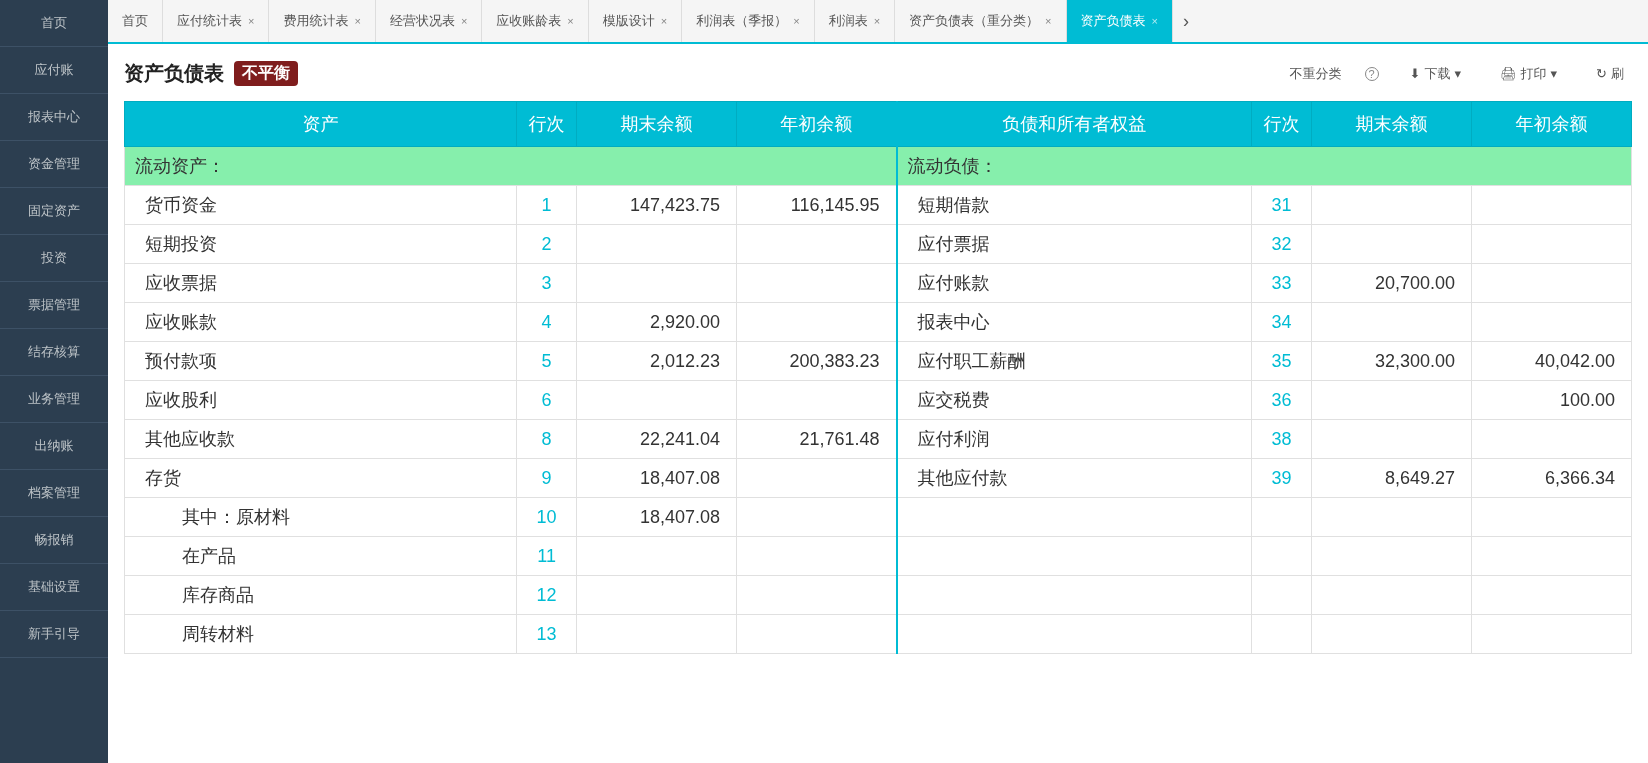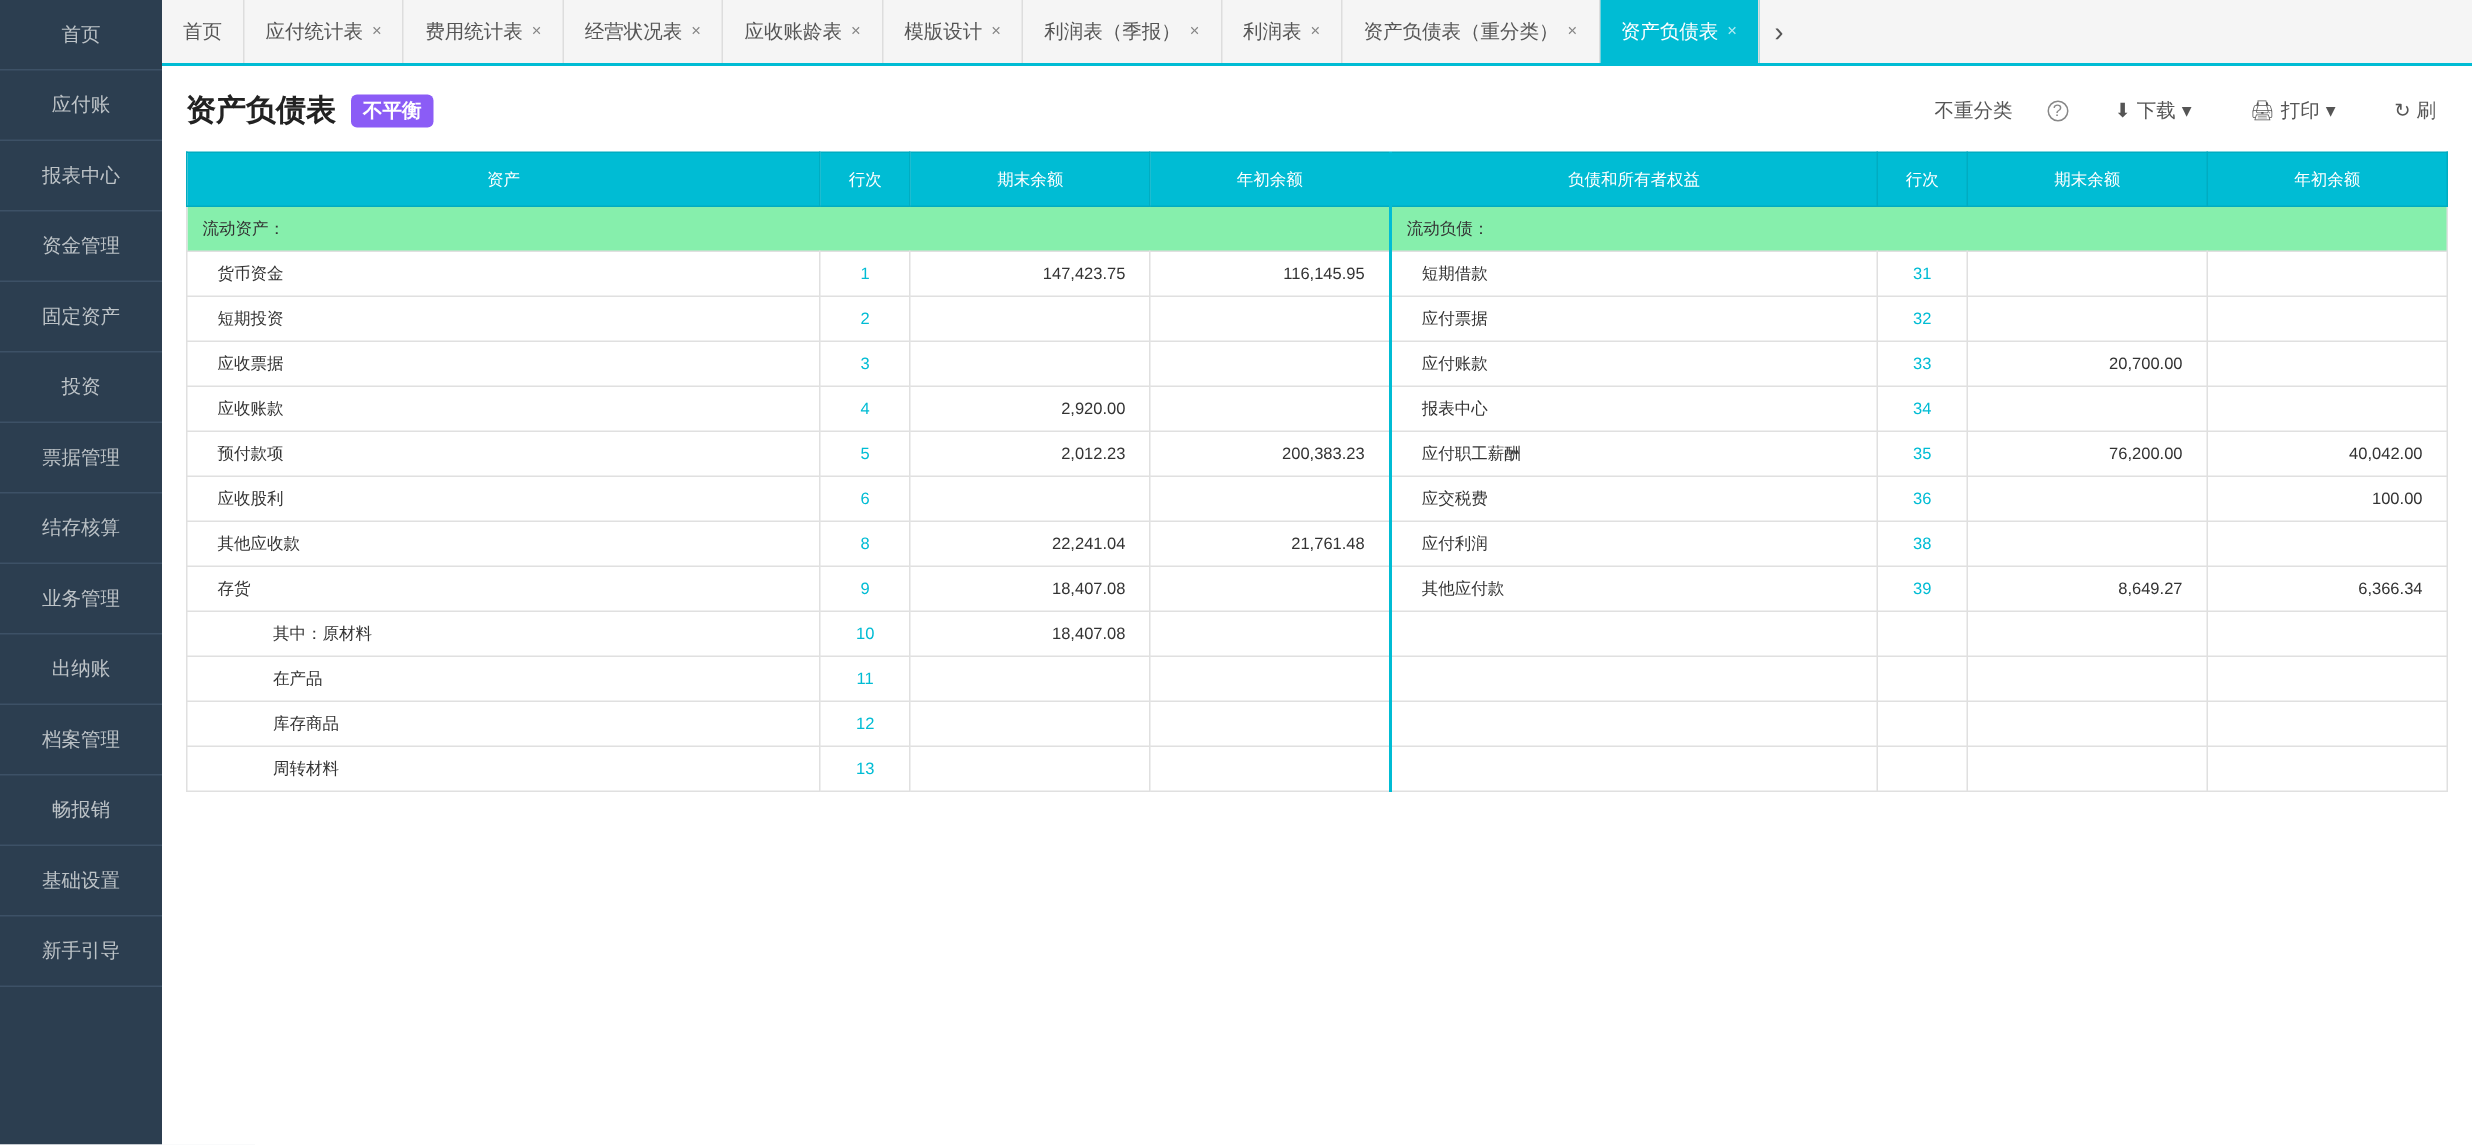--- a/index.html
+++ b/index.html
@@ -96,25 +96,25 @@
       display: flex;
       align-items: center;
       gap: 10px;
     }
     .page-title {
       font-size: 20px;
       font-weight: bold;
       color: #222;
     }
     .badge-unbalanced {
-      background: #8b5cf6;
+      background: #7f1d1d;
       color: #fff;
       border-radius: 4px;
       padding: 2px 8px;
-      font-size: 13px;
+      font-size: 16px;
       font-weight: bold;
     }
     .header-actions {
       display: flex;
       align-items: center;
       gap: 23px;
       color: #555;
       font-size: 13px;
     }
     .header-action-btn {
@@ -125,21 +125,21 @@
       color: #555;
       padding: 4px 8px;
       border-radius: 3px;
     }
     .header-action-label { color: #555; }
 
     
     .balance-table {
       width: 100%;
       border-collapse: collapse;
-      font-size: 11px;
+      font-size: 18px;
     }
     .balance-table th {
       background: #00bcd4;
       color: #fff;
       padding: 10px 6px;
       text-align: center;
       border: 1px solid #00acc1;
       font-weight: normal;
     }
     .balance-table td {
@@ -339,21 +339,21 @@
       <td class="value-cell"></td>
       <td class="value-cell"></td>
     </tr>
           <tr>
       <td class="item-name">预付款项</td>
       <td class="number-cell">5</td>
       <td class="value-cell">2,012.23</td>
       <td class="value-cell">200,383.23</td>
       <td class="item-name divider-col">应付职工薪酬</td>
       <td class="number-cell">35</td>
-      <td class="value-cell">76,200.00</td>
+      <td class="value-cell">32,300.00</td>
       <td class="value-cell">40,042.00</td>
     </tr>
           <tr>
       <td class="item-name">应收股利</td>
       <td class="number-cell">6</td>
       <td class="value-cell"></td>
       <td class="value-cell"></td>
       <td class="item-name divider-col">应交税费</td>
       <td class="number-cell">36</td>
       <td class="value-cell"></td>

